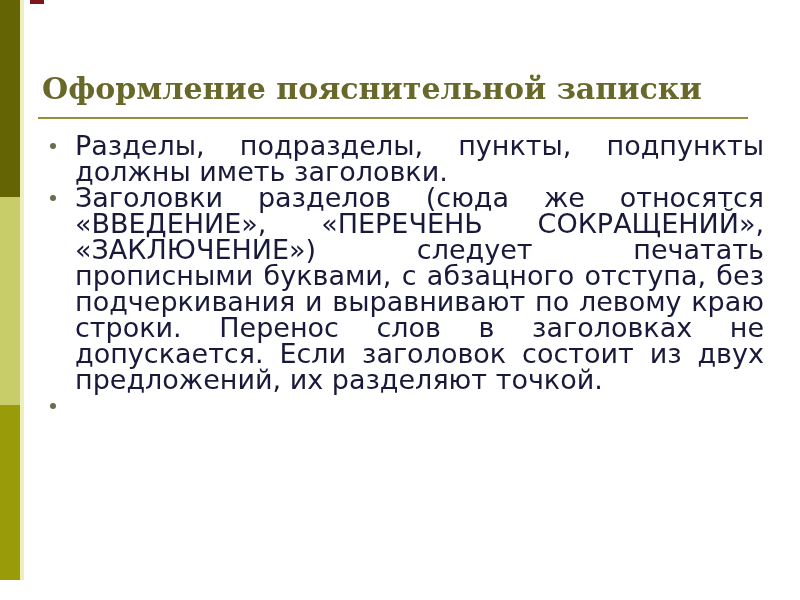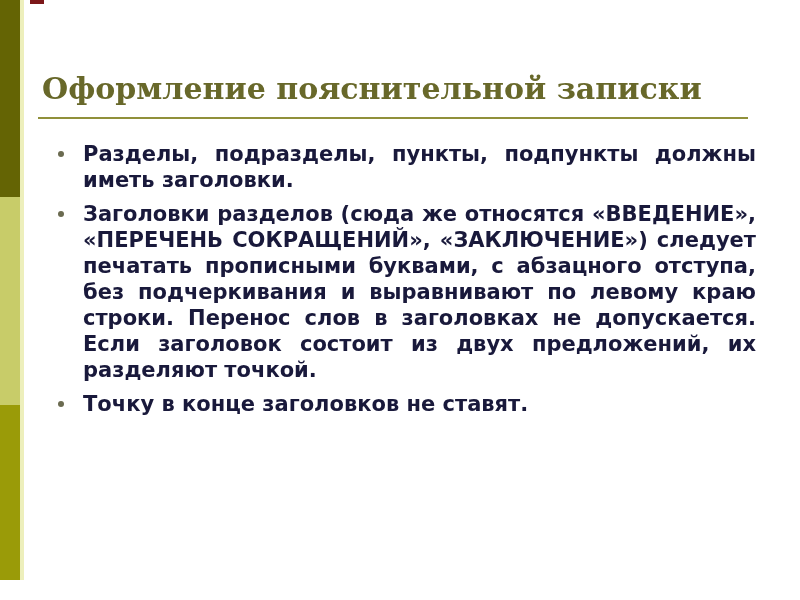--- a/index.html
+++ b/index.html
@@ -72,23 +72,23 @@
     overflow: hidden;
   }
   ul.bullets {
     list-style: none;
     margin: 0;
     padding: 0;
   }
   ul.bullets li {
     position: relative;
     padding-left: 27px;
-    margin: 8px;
-    font-weight: bold;
-    font-size: 21px;
+    margin: 0;
+    font-weight: normal;
+    font-size: 27px;
     line-height: 26px;
     color: #19193b;
     text-align: justify;
     letter-spacing: 0px;
   }
   .bullet-dot {
     position: absolute;
     left: 2px;
     top: 10px;
     width: 6px;
@@ -120,18 +120,17 @@
       <li>
         <span class="bullet-dot"></span>
         <span>Разделы, подразделы, пункты, подпункты должны иметь заголовки.</span>
       </li>
       <li>
         <span class="bullet-dot"></span>
         <span>Заголовки разделов (сюда же относятся «ВВЕДЕНИЕ», «ПЕРЕЧЕНЬ СОКРАЩЕНИЙ», «ЗАКЛЮЧЕНИЕ») следует печатать прописными буквами, с абзацного отступа, без подчеркивания и выравнивают по левому краю строки. Перенос слов в заголовках не допускается. Если заголовок состоит из двух предложений, их разделяют точкой.</span>
       </li>
       <li>
         <span class="bullet-dot"></span>
-        <span>Точку в конце заголовков не ставят.</span>
       </li>
     </ul>
   </div>
 
 </div>
 
 </body></html>

